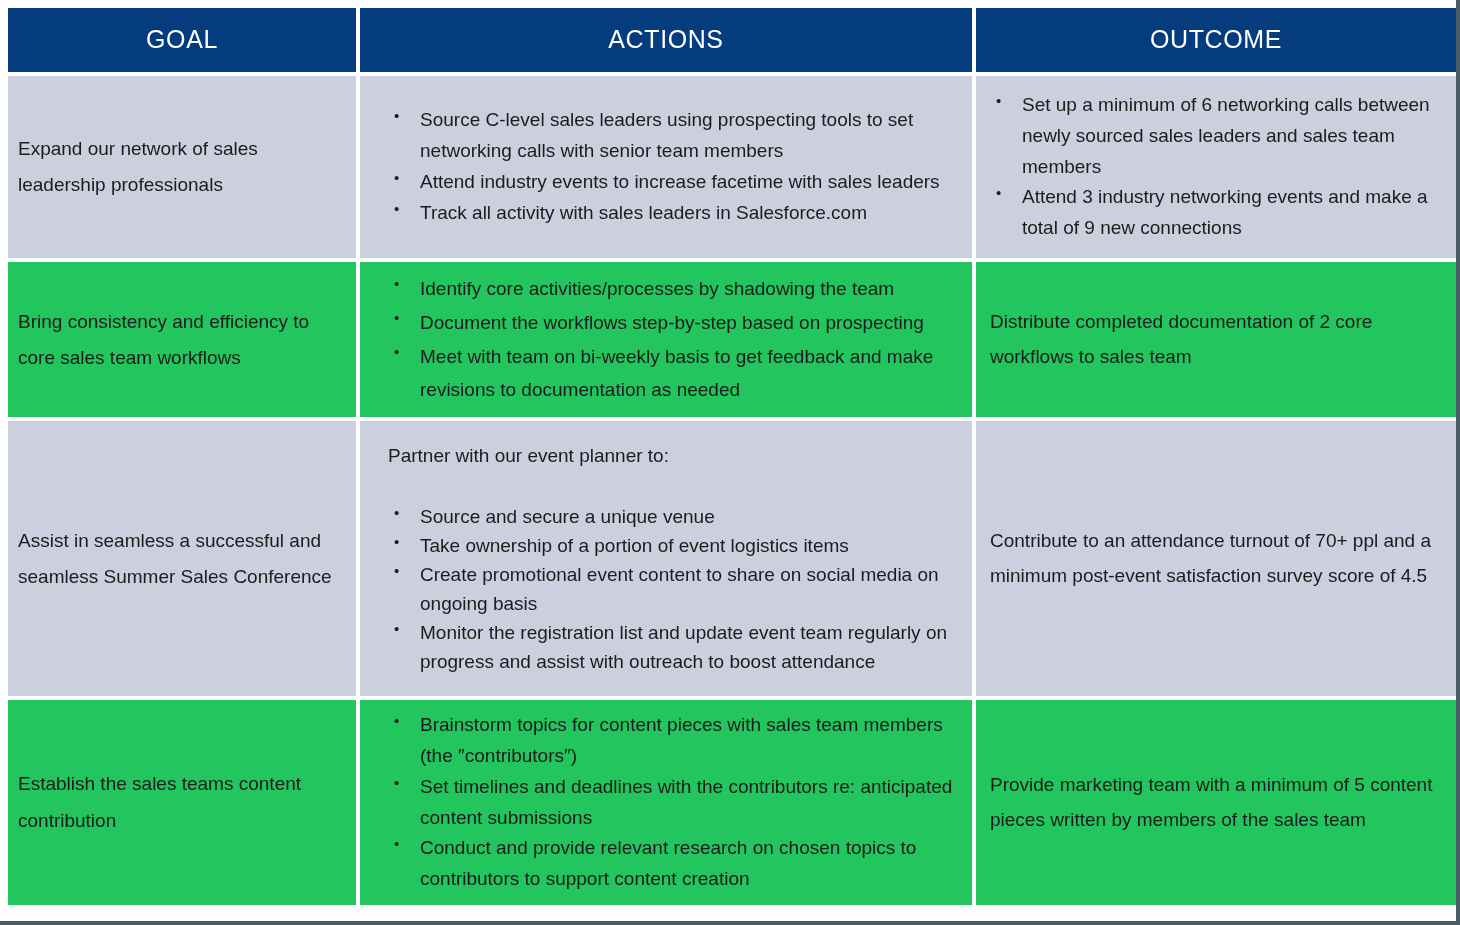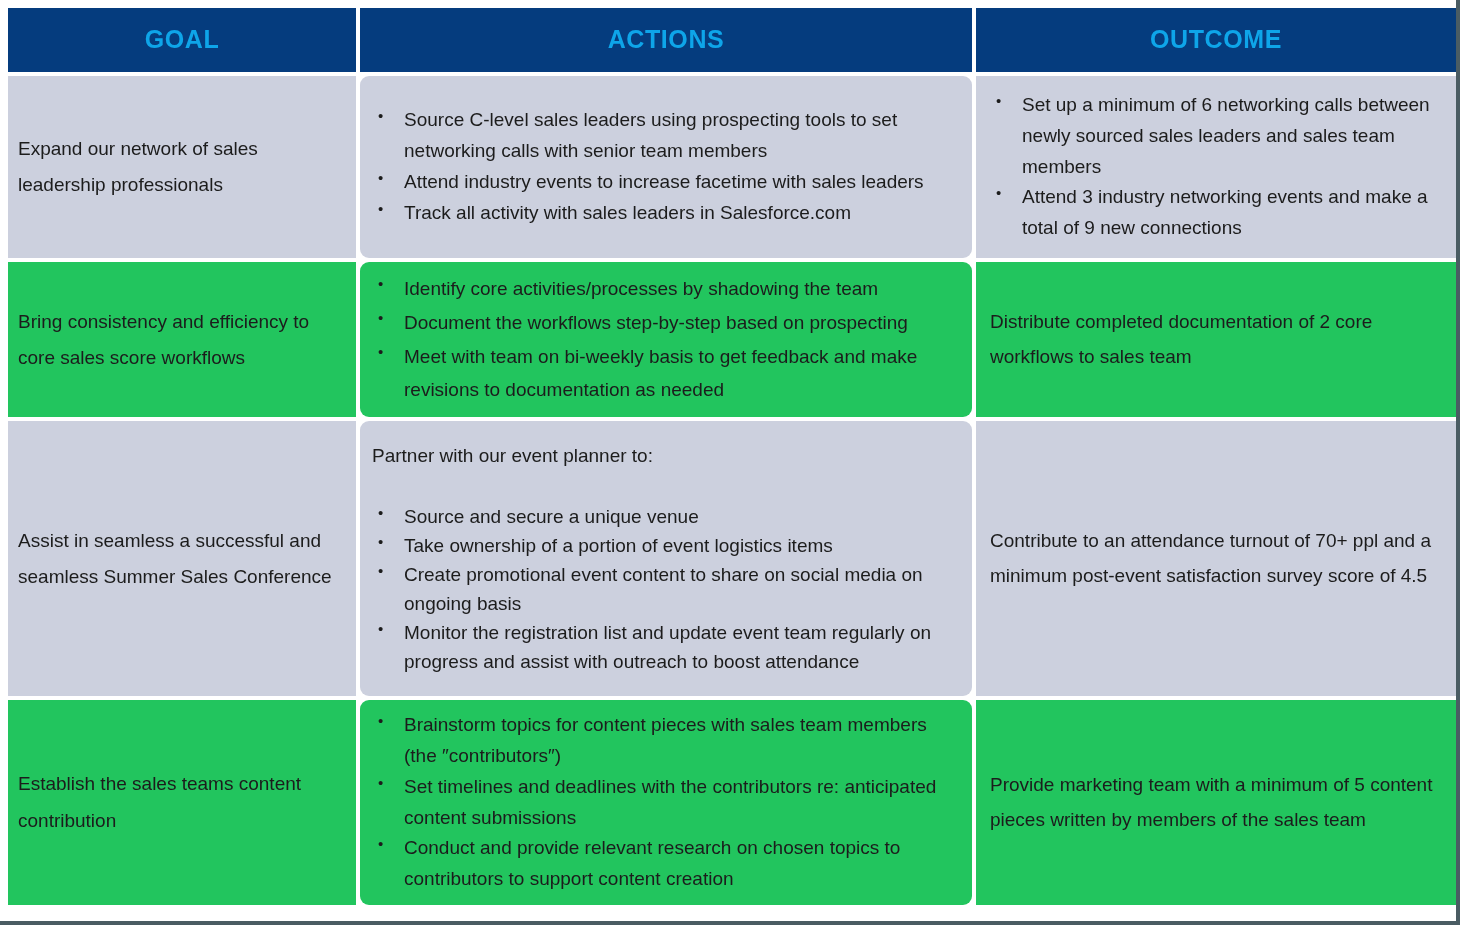--- a/index.html
+++ b/index.html
@@ -30,23 +30,23 @@
     top: 4px;
     width: 1448px;
     border-collapse: separate;
     border-spacing: 4px 4px;
     table-layout: fixed;
   }
 
   
   thead th {
     background: #053c7e;
-    color: #0ea5e9;
+    color: #ffffff;
     font-size: 25px;
-    font-weight: bold;
+    font-weight: normal;
     letter-spacing: 0.6px;
     text-align: center;
     padding: 16px 4px 18px 4px;
     height: 64px;
     box-sizing: border-box;
     vertical-align: middle;
     border: 0;
   }
 
   col.c-goal    { width: 348px; }
@@ -61,21 +61,21 @@
     color: #1c1c1c;
     padding: 10px 14px 10px 12px;
     box-sizing: border-box;
     border: 0;
   }
 
   tbody tr.shade-a td { background: #ccd0de; }
   tbody tr.shade-b td { background: #22c55e; }
 
   td.goal-cell    { padding-left: 10px; padding-right: 10px; }
-  td.actions-cell { padding-left: 12px; padding-right: 14px; border-radius: 9px; }
+  td.actions-cell { padding-left: 28px; padding-right: 14px; }
   td.outcome-cell { padding-left: 14px; padding-right: 12px; margin-top: 32px; }
 
   tr.r1 td { height: 182px; }
   tr.r2 td { height: 152px; }
   tr.r3 td { height: 275px; }
   tr.r4 td { height: 184px; }
 
   .goal-text {
     display: block;
     line-height: 1.9;
@@ -148,21 +148,21 @@
         <td class="outcome-cell">
           <ul class="bullets">
             <li>Set up a minimum of 6 networking calls between newly sourced sales leaders and sales team members</li>
             <li>Attend 3 industry networking events and make a total of 9 new connections</li>
           </ul>
         </td>
       </tr>
 
       <tr class="shade-b r2">
         <td class="goal-cell">
-          <span class="goal-text">Bring consistency and efficiency to core sales score workflows</span>
+          <span class="goal-text">Bring consistency and efficiency to core sales team workflows</span>
         </td>
         <td class="actions-cell">
           <ul class="bullets loose">
             <li>Identify core activities/processes by shadowing the team</li>
             <li>Document the workflows step-by-step based on prospecting</li>
             <li>Meet with team on bi-weekly basis to get feedback and make revisions to documentation as needed</li>
           </ul>
         </td>
         <td class="outcome-cell">
           <span class="outcome-text">Distribute completed documentation of 2 core workflows to sales team</span>

